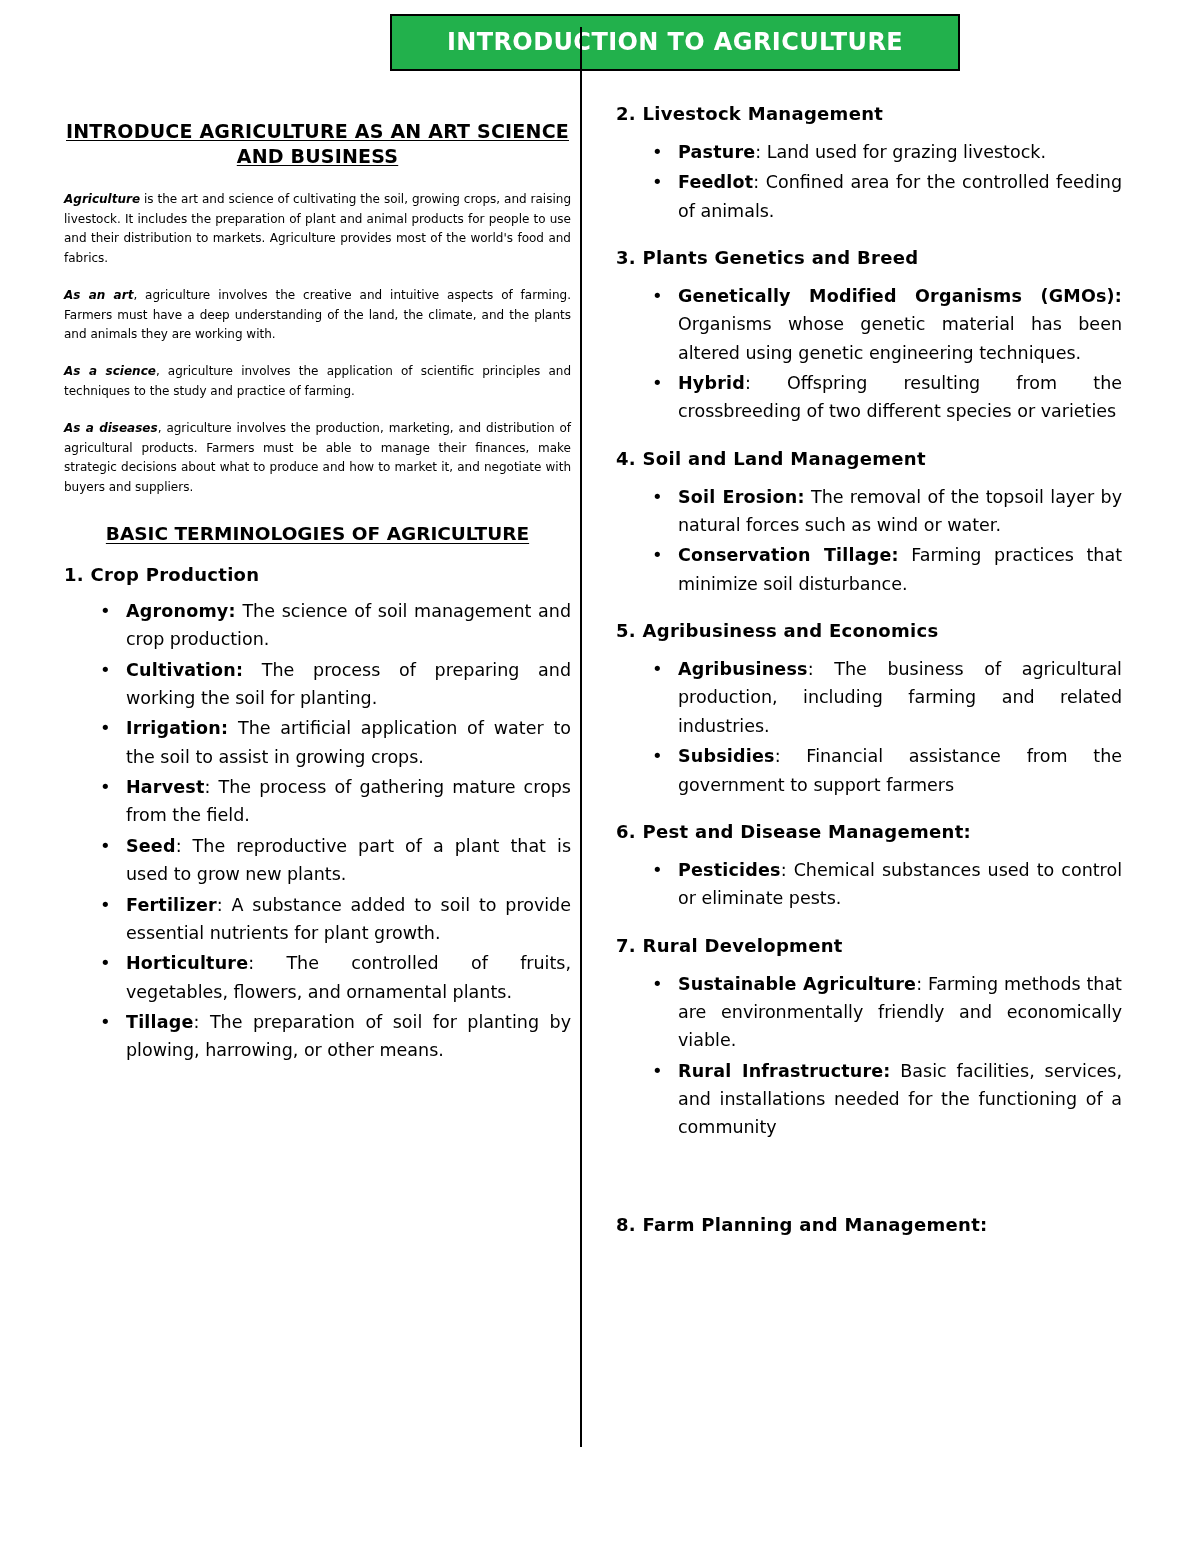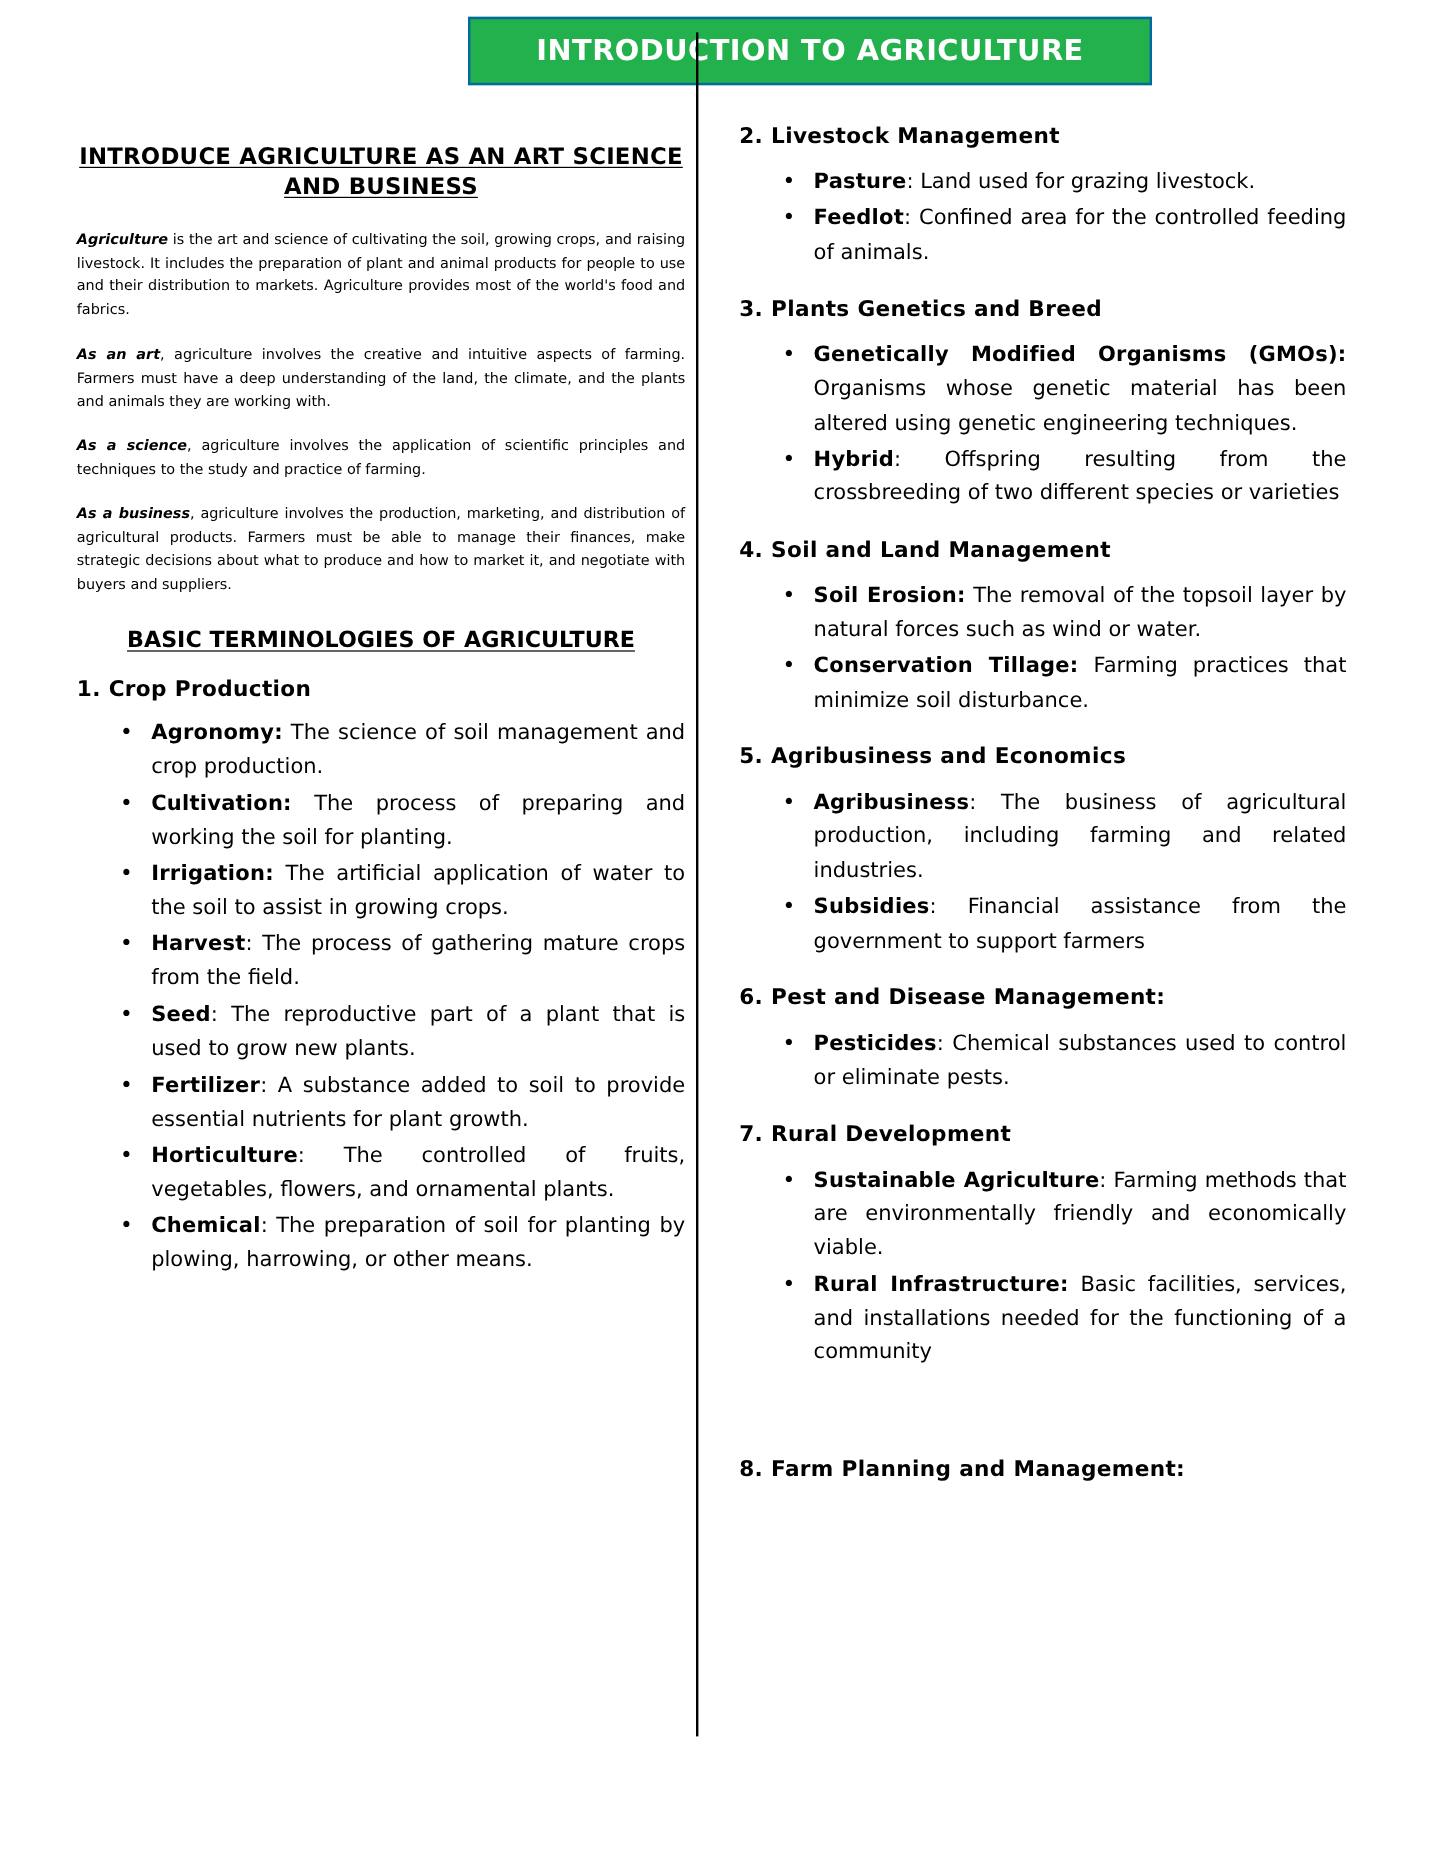--- a/index.html
+++ b/index.html
@@ -23,21 +23,21 @@
     padding: 0;
   }
   
   .banner-wrap {
     display: flex;
     justify-content: center;
     padding-top: 14px;
   }
   .banner {
     background: #22b14c;
-    border: 2px solid #0369a1;
+    border: 2px solid #000000;
     color: #ffffff;
     font-family: "DejaVu Sans", sans-serif;
     font-weight: bold;
     font-size: 24px;
     letter-spacing: 0.4px;
     padding: 12px 30px 13px 30px;
     text-align: center;
     width: 570px;
     margin-left: 150px;
   }
@@ -153,36 +153,36 @@
 
       <p class="para">
         <span class="bi">As an art</span><span>, agriculture involves the creative and intuitive aspects of farming. Farmers must have a deep understanding of the land, the climate, and the plants and animals they are working with.</span>
       </p>
 
       <p class="para">
         <span class="bi">As a science</span><span>, agriculture involves the application of scientific principles and techniques to the study and practice of farming.</span>
       </p>
 
       <p class="para">
-        <span class="bi">As a business</span><span>, agriculture involves the production, marketing, and distribution of agricultural products. Farmers must be able to manage their finances, make strategic decisions about what to produce and how to market it, and negotiate with buyers and suppliers.</span>
+        <span class="bi">As a diseases</span><span>, agriculture involves the production, marketing, and distribution of agricultural products. Farmers must be able to manage their finances, make strategic decisions about what to produce and how to market it, and negotiate with buyers and suppliers.</span>
       </p>
 
       <h2 class="section-heading">BASIC TERMINOLOGIES OF AGRICULTURE</h2>
 
       <h3 class="sub-heading">1. Crop Production</h3>
 
       <ul class="bullets">
         <li><span class="term">Agronomy:</span><span> The science of soil management and crop production.</span></li>
         <li><span class="term">Cultivation:</span><span> The process of preparing and working the soil for planting.</span></li>
         <li><span class="term">Irrigation:</span><span> The artificial application of water to the soil to assist in growing crops.</span></li>
         <li><span class="term">Harvest</span><span>: The process of gathering mature crops from the field.</span></li>
         <li><span class="term">Seed</span><span>: The reproductive part of a plant that is used to grow new plants.</span></li>
         <li><span class="term">Fertilizer</span><span>: A substance added to soil to provide essential nutrients for plant growth.</span></li>
         <li><span class="term">Horticulture</span><span>: The controlled of fruits, vegetables, flowers, and ornamental plants.</span></li>
-        <li><span class="term">Chemical</span><span>: The preparation of soil for planting by plowing, harrowing, or other means.</span></li>
+        <li><span class="term">Tillage</span><span>: The preparation of soil for planting by plowing, harrowing, or other means.</span></li>
       </ul>
 
     </div>
 
     <div class="col-divider"></div>
 
     <div class="col-right">
 
       <h3 class="sub-heading-r right-first">2. Livestock Management</h3>
       <ul class="bullets">

